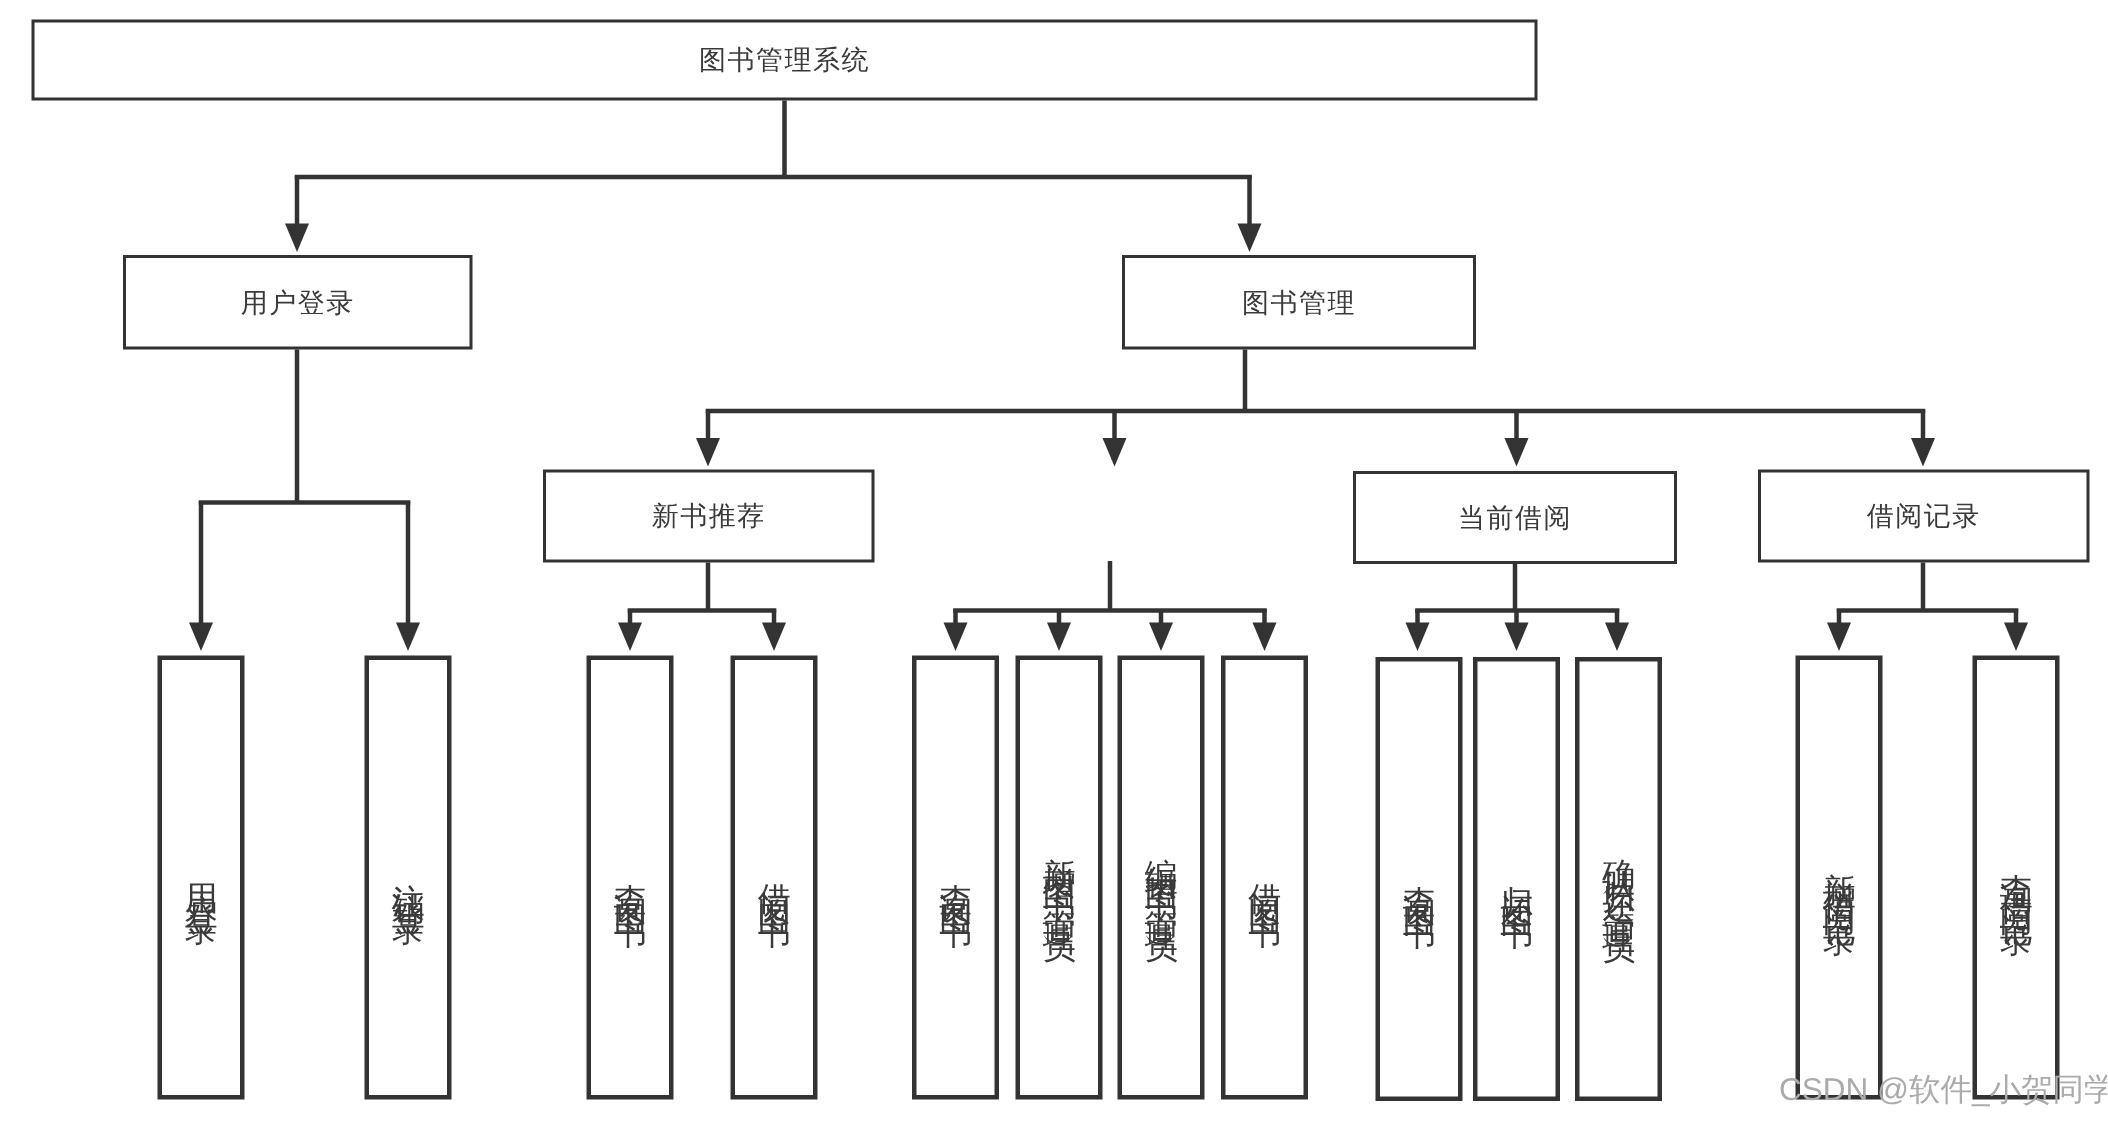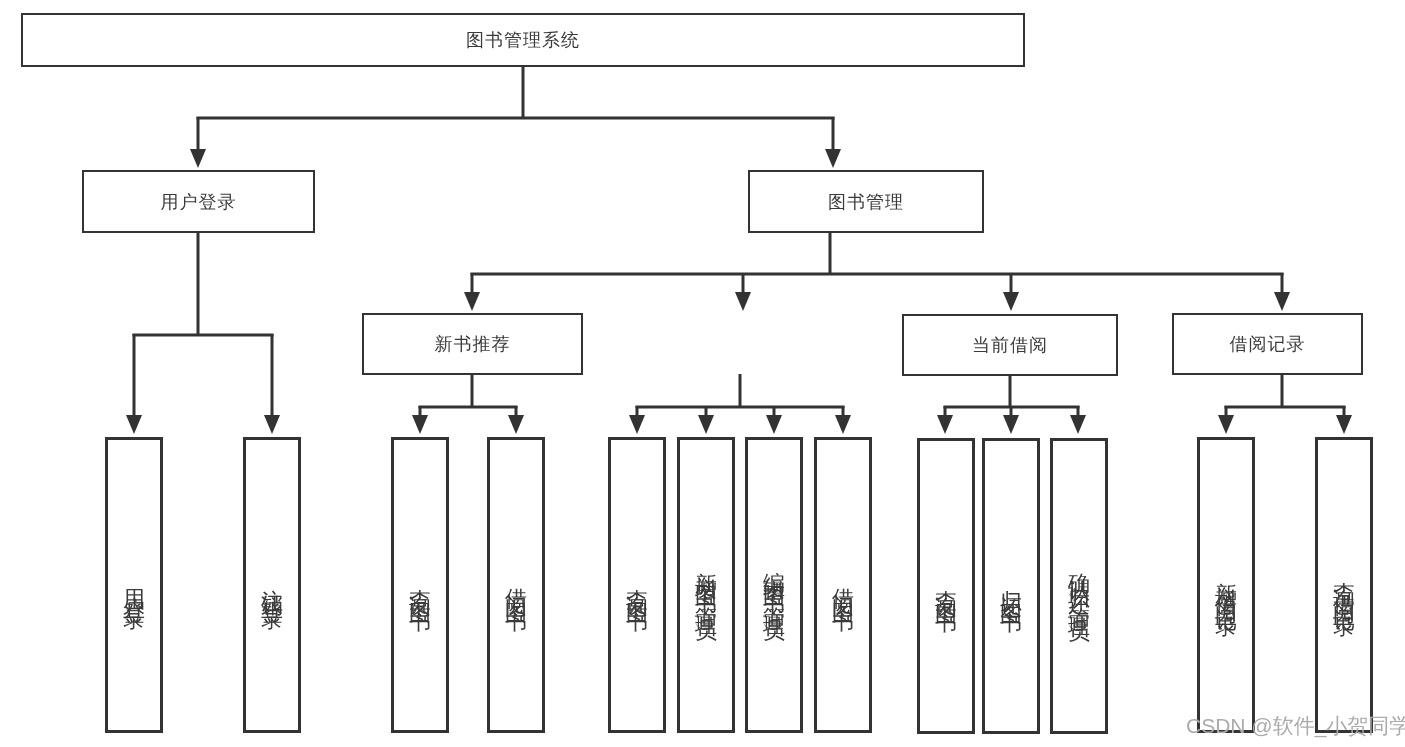--- a/index.html
+++ b/index.html
@@ -140,21 +140,21 @@
   <div class="box h-box" style="left:712px; top:170px; width:236px; height:63px;margin-left:36px;">
     <span>图书管理</span>
   </div>
 
   <div class="box h-box" style="left:362px; top:313px; width:221px; height:62px;text-align:center;">
     <span>新书推荐</span>
   </div>
   <div class="box h-box" style="left:902px; top:314px; width:216px; height:62px;">
     <span>当前借阅</span>
   </div>
-  <div class="box h-box" style="left:1172px; top:313px; width:191px; height:62px;">
+  <div class="box h-box" style="left:1172px; top:313px; width:221px; height:62px;">
     <span>借阅记录</span>
   </div>
 
   <div class="box leaf" style="left:105px; top:437px; width:58px; height:296px;">
     <span class="v-label">用户登录</span>
   </div>
   <div class="box leaf" style="left:243px; top:437px; width:58px; height:296px;">
     <span class="v-label">注销登录</span>
   </div>
 

